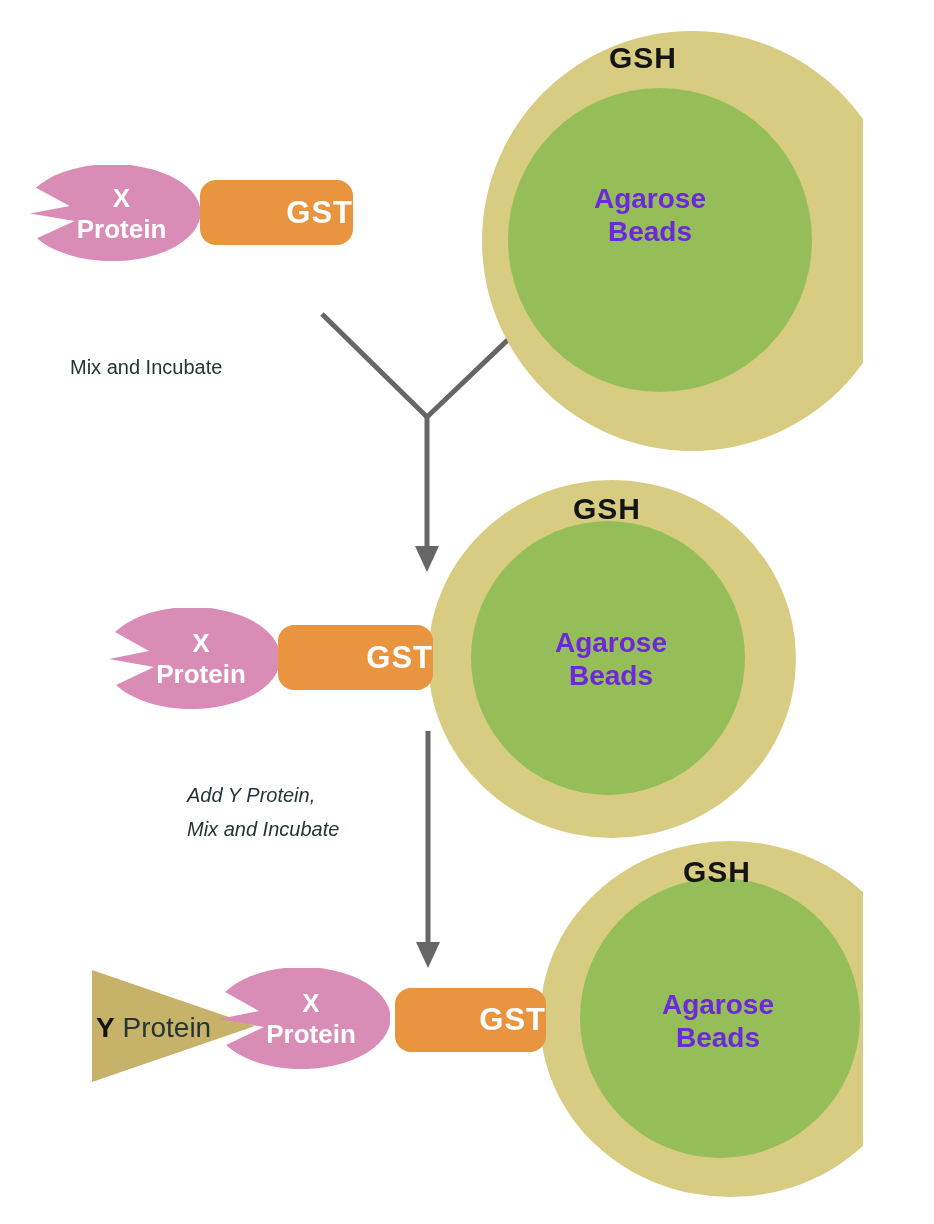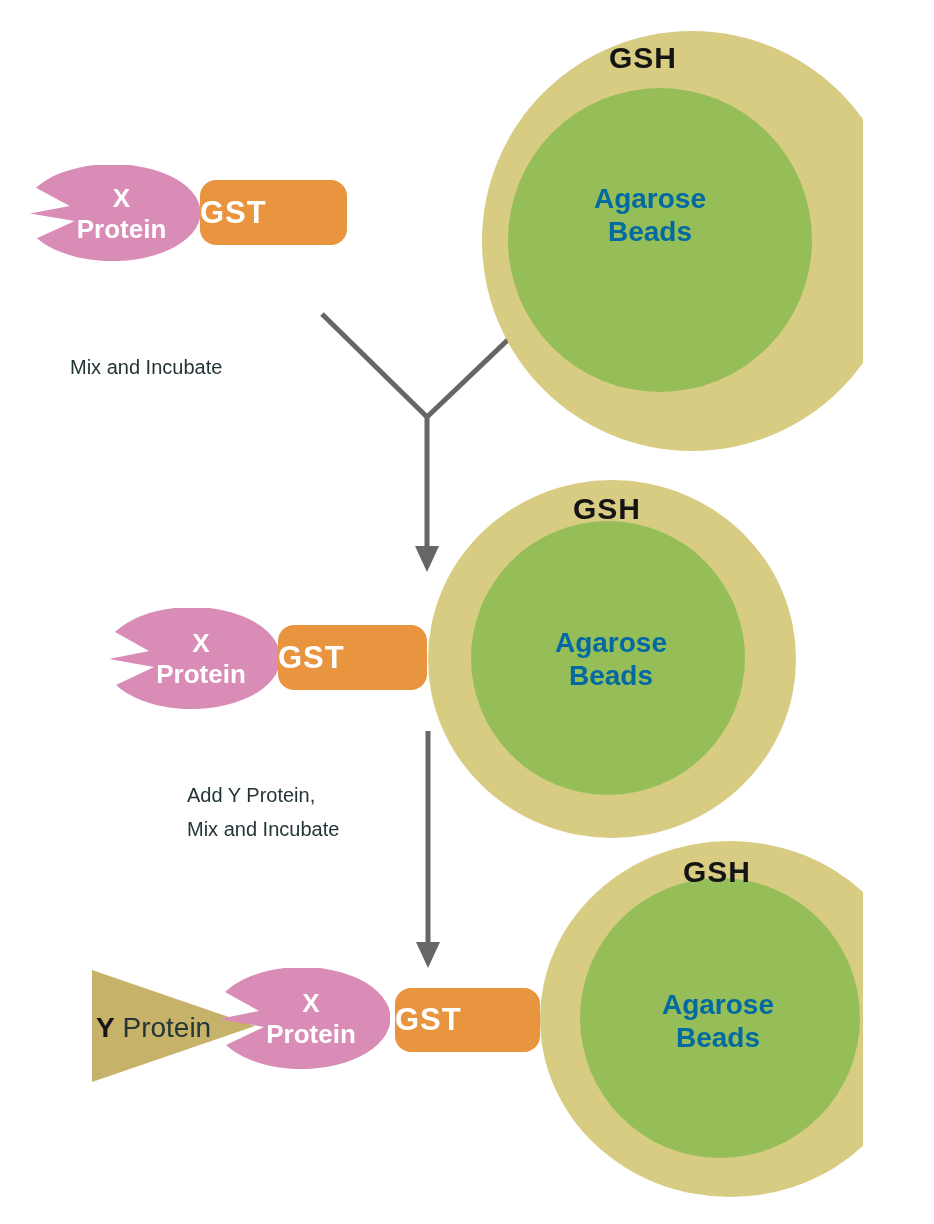--- a/index.html
+++ b/index.html
@@ -26,39 +26,39 @@
 
   
   .bead{position:absolute;border-radius:50%;background:var(--gsh-ring-tan);z-index:2;}
   .bead-core{position:absolute;border-radius:50%;background:var(--agarose-green);}
   .gsh-label{
     position:absolute;width:120px;height:34px;line-height:34px;text-align:center;
     color:var(--gsh-text);font-size:30px;font-weight:700;letter-spacing:1px;
   }
   .bead-text{
     position:absolute;width:200px;height:68px;text-align:center;
-    color:#0369a1;font-size:28px;font-weight:700;line-height:33px;
+    color:#6d28d9;font-size:28px;font-weight:700;line-height:33px;
   }
 
   
   .xprotein{position:absolute;z-index:4;}
   .xprotein svg{position:absolute;left:0;top:0;width:100%;height:100%;}
   .xprotein path{fill:var(--protein-pink);}
   .xprotein .xp-text{
     position:absolute;left:0;top:0;right:0;bottom:0;
     display:flex;flex-direction:column;align-items:center;justify-content:center;
     padding-left:20px;color:#ffffff;font-size:26px;font-weight:700;line-height:31px;
     text-align:center;
   }
 
   
   .gst{
     position:absolute;z-index:5;background:var(--gst-orange);border-radius:16px;
-    display:flex;align-items:center;justify-content:flex-start;
-    color:#ffffff;font-size:31px;font-weight:700;letter-spacing:1px;
+    display:flex;align-items:center;justify-content:flex-end;
+    color:#ffffff;font-size:31px;font-weight:700;letter-spacing:1px;padding-left:6px;
   }
 
   
   .ytri{position:absolute;z-index:3;}
   .ytri polygon{fill:var(--y-triangle-tan);}
   .ylabel{
     position:absolute;z-index:4;height:32px;line-height:32px;
     font-size:28px;color:var(--step-text);white-space:nowrap;
   }
   .ylabel b{color:var(--gsh-text);font-weight:700;}
@@ -130,21 +130,21 @@
     <div class="xp-text">
       <span>X</span>
       <span>Protein</span>
     </div>
   </div>
 
   <div class="gst" style="left:278px;top:625px;width:149px;height:65px;">
     <span>GST</span>
   </div>
 
-  <div class="step" style="left:187px;top:778px;">
+  <div class="step" style="left:187px;top:778px;font-style:italic;">
     <span>Add Y Protein,</span><br>
     <span>Mix and Incubate</span>
   </div>
 
   <div class="bead" style="left:540px;top:841px;width:380px;height:356px;">
     <div class="bead-core" style="left:40px;top:37px;width:280px;height:280px;"></div>
     <div class="gsh-label" style="left:117px;top:14px;">GSH</div>
     <div class="bead-text" style="left:78px;top:147px;">
       <span>Agarose</span><br>
       <span>Beads</span>

